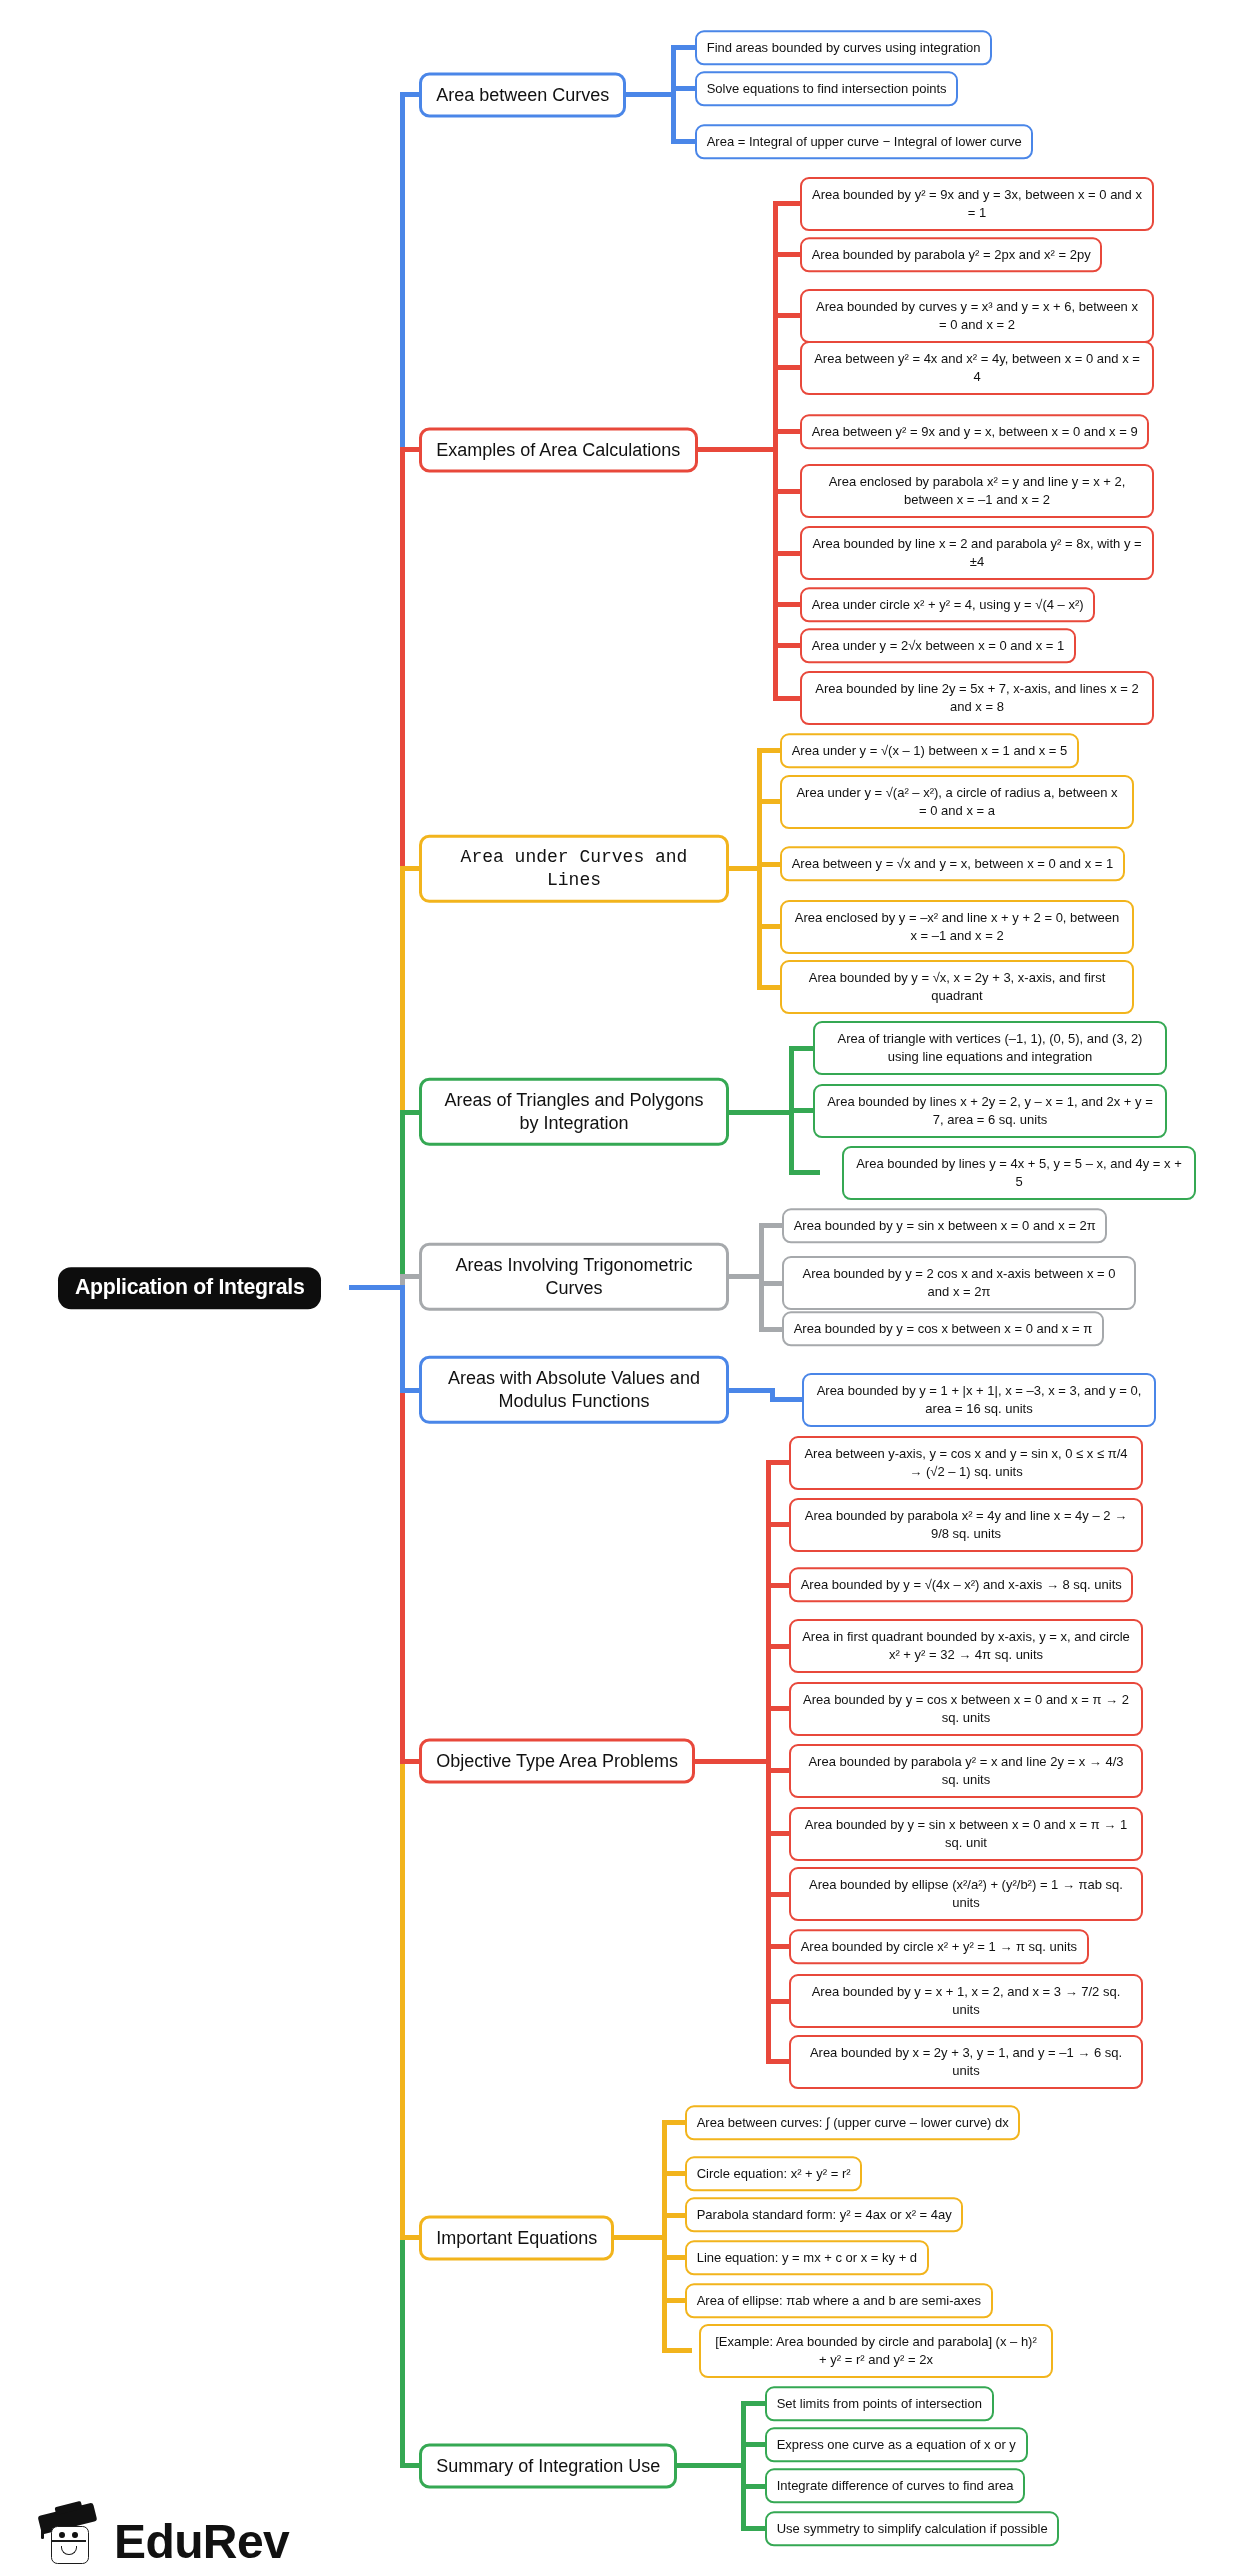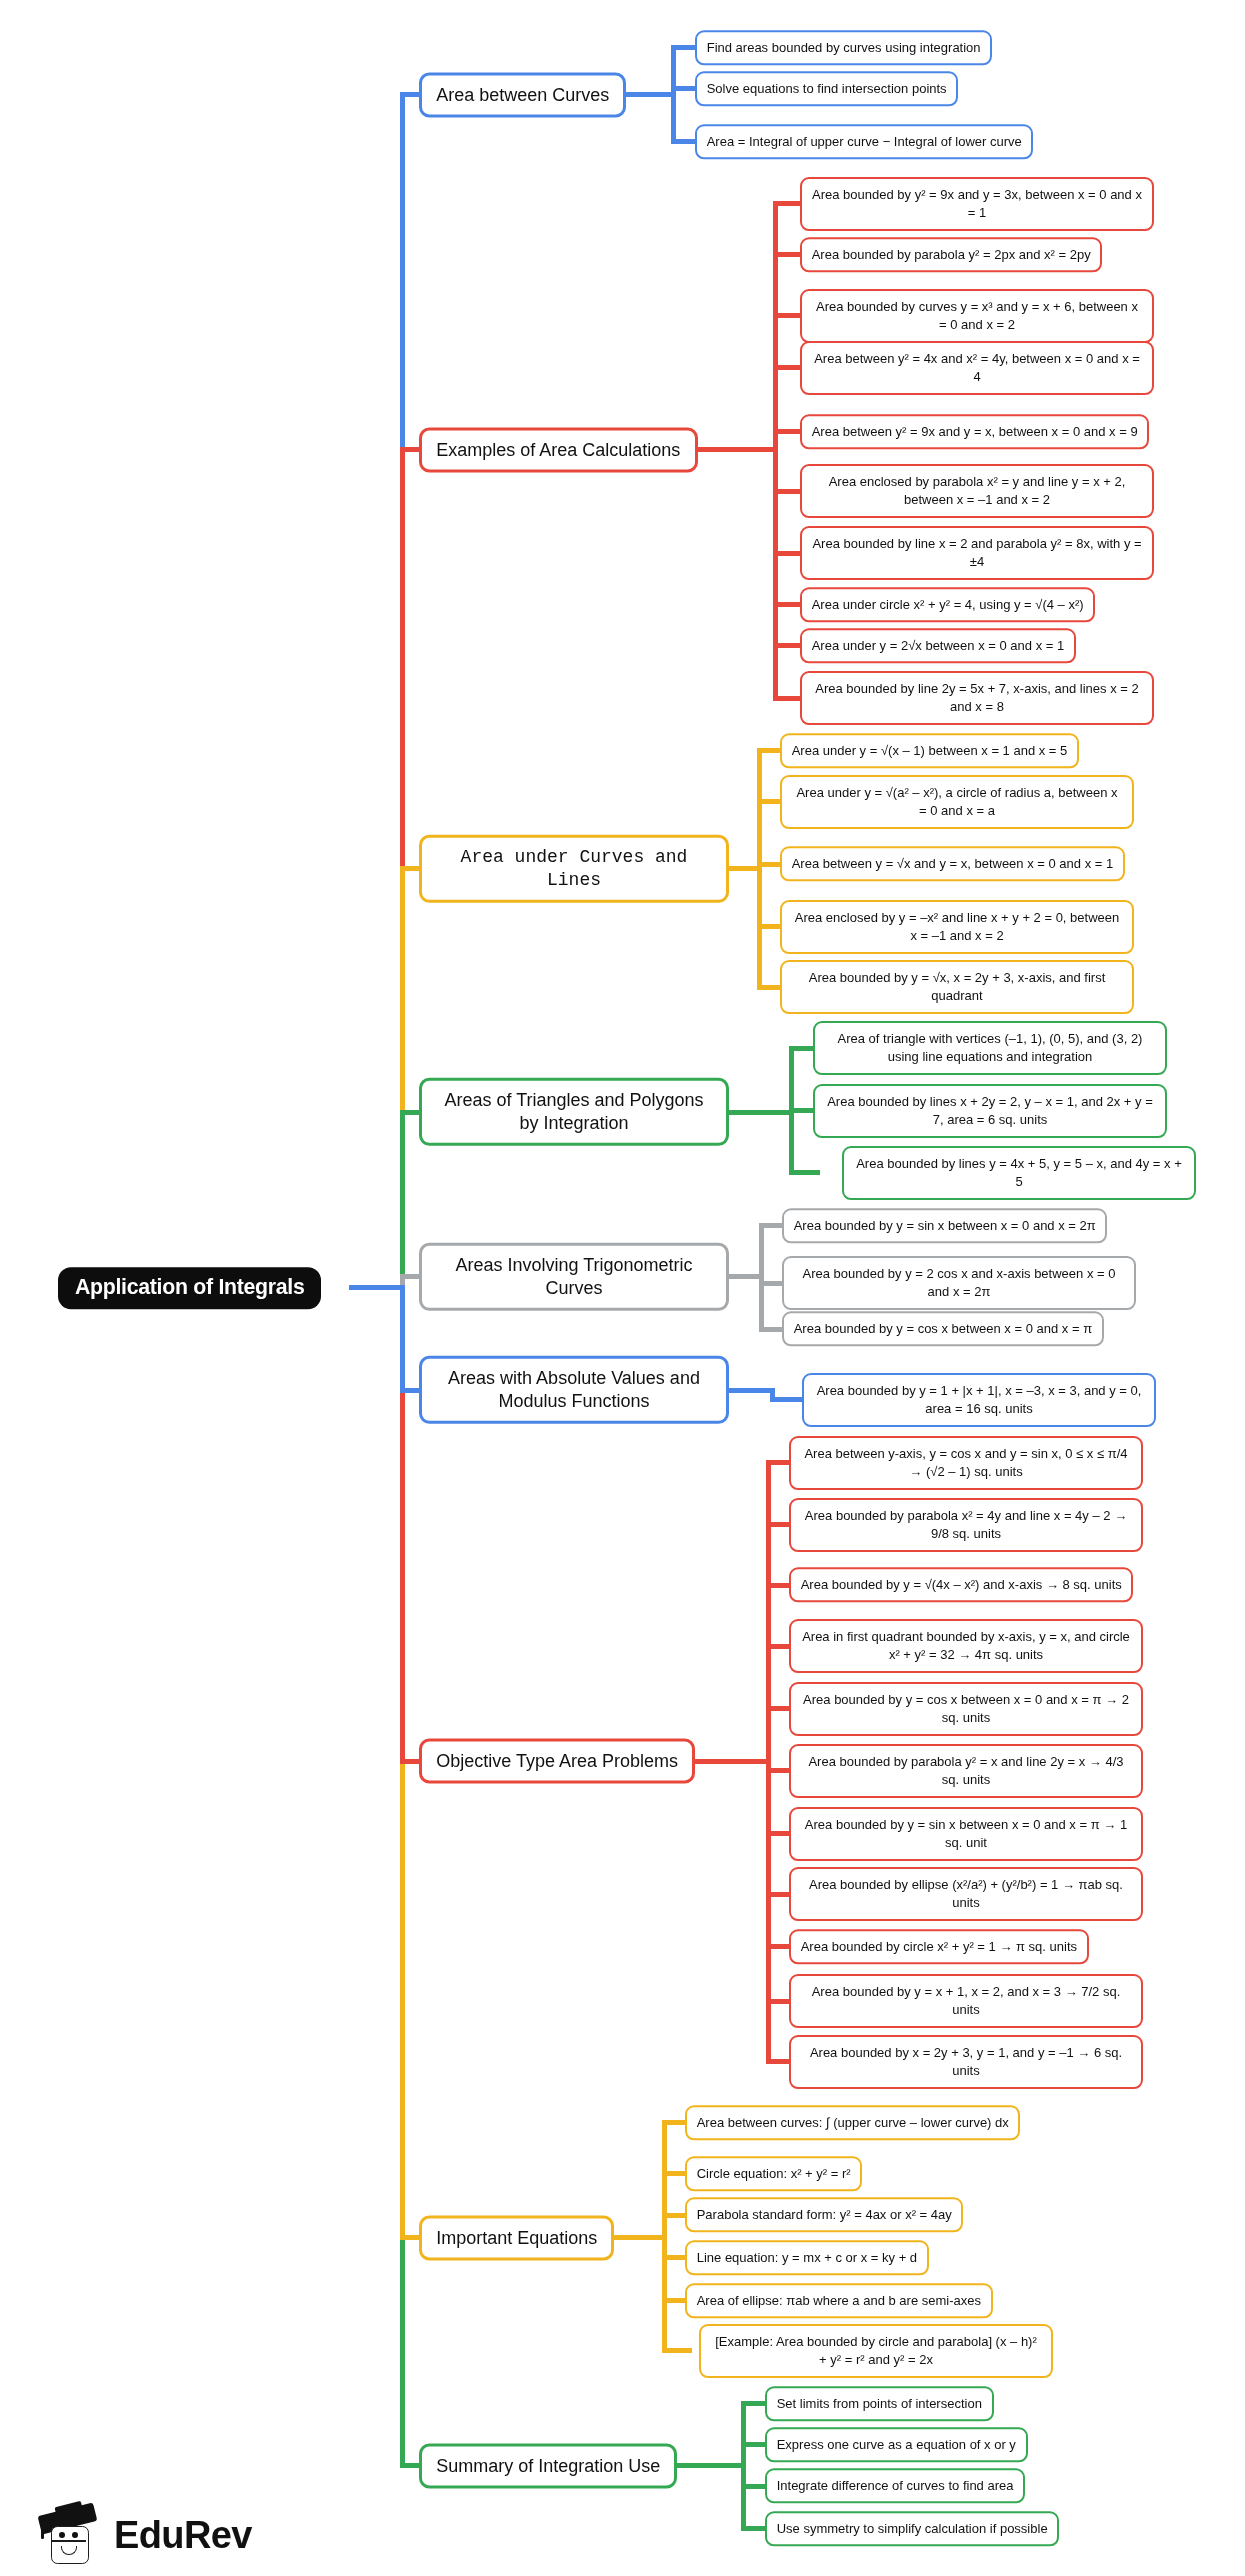--- a/index.html
+++ b/index.html
@@ -23,21 +23,21 @@
   .cap-top{position:absolute;left:17px;top:0px;width:27px;height:7.8px;background:#111;
        border-radius:1.9px;transform:rotate(-14deg);}
   .tassel{position:absolute;left:2.6px;top:18px;width:3.2px;height:17px;background:#111;border-radius:1.3px;}
   .head{position:absolute;left:13px;top:22px;width:38px;height:38px;background:#fff;
         border:1.9px solid #1c1c1c;border-radius:6.5px;}
   .head-band{position:absolute;left:0;top:13px;width:34px;height:1.9px;background:#1c1c1c;}
   .eye{position:absolute;top:5.2px;width:5.8px;height:5.8px;background:#111;border-radius:50%;}
   .eye.l{left:7.1px}.eye.r{left:20px}
   .mouth{position:absolute;left:9px;top:19.4px;width:15.5px;height:8.4px;border:1.9px solid #1c1c1c;
          border-top:none;border-radius:0 0 7.8px 7.8px;}
-  .logo-text{position:absolute;left:76px;top:10.3px;font-size:38px;font-weight:bold;color:#111;
+  .logo-text{position:absolute;left:76px;top:10.3px;font-size:48px;font-weight:bold;color:#111;
              letter-spacing:-0.6px;}
 </style>
 </head>
 <body>
 
 <div class="canvas">
   <div id="connectors">
       <div class="conn" style="left: 400px; top: 95px; width: 4.5px; height: 355px; background: rgb(74, 134, 232);"></div>
       <div class="conn" style="left: 400px; top: 450px; width: 4.5px; height: 419px; background: rgb(232, 72, 59);"></div>
       <div class="conn" style="left: 400px; top: 869px; width: 4.5px; height: 243px; background: rgb(242, 180, 28);"></div>

